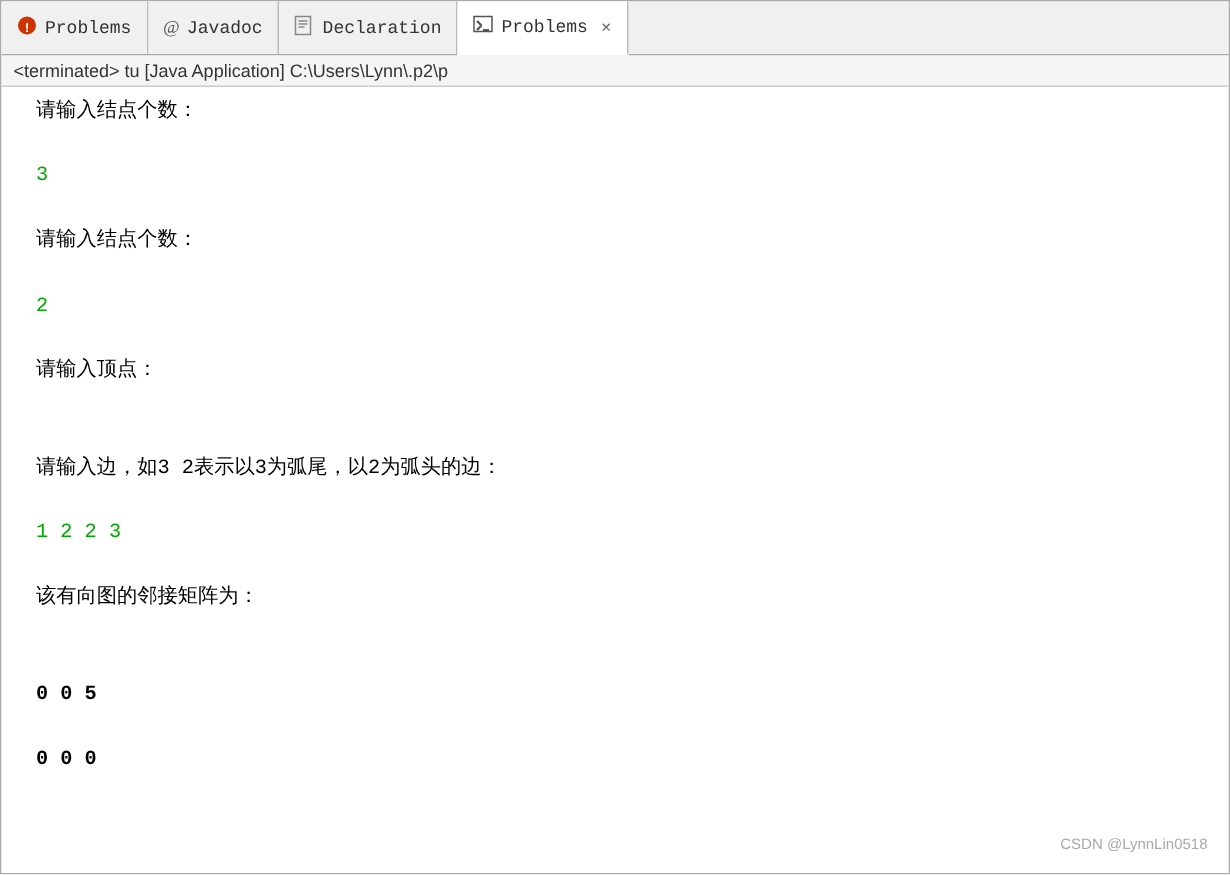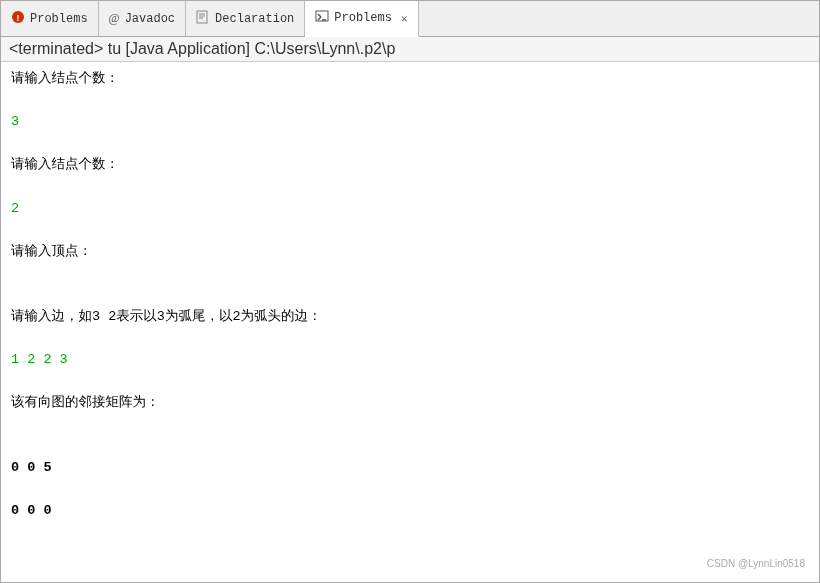--- a/index.html
+++ b/index.html
@@ -62,31 +62,31 @@
       font-size: 11px;
       color: #666;
       margin-left: 4px;
     }
 
     
     .status-bar {
       background: #f5f5f5;
       border-bottom: 1px solid #cccccc;
       padding: 3px 8px;
-      font-size: 16px;
+      font-size: 12px;
       color: #333333;
       flex-shrink: 0;
       font-family: Arial, sans-serif;
     }
 
     
     .console-content {
       flex: 1;
       background: #ffffff;
-      padding: 6px 10px;
+      padding: 6px 23px;
       overflow-y: auto;
       font-family: 'Consolas', 'Courier New', monospace;
       font-size: 13.5px;
       line-height: 1.6;
       position: relative;
     }
 
     .line {
       display: block;
       color: #000000;

